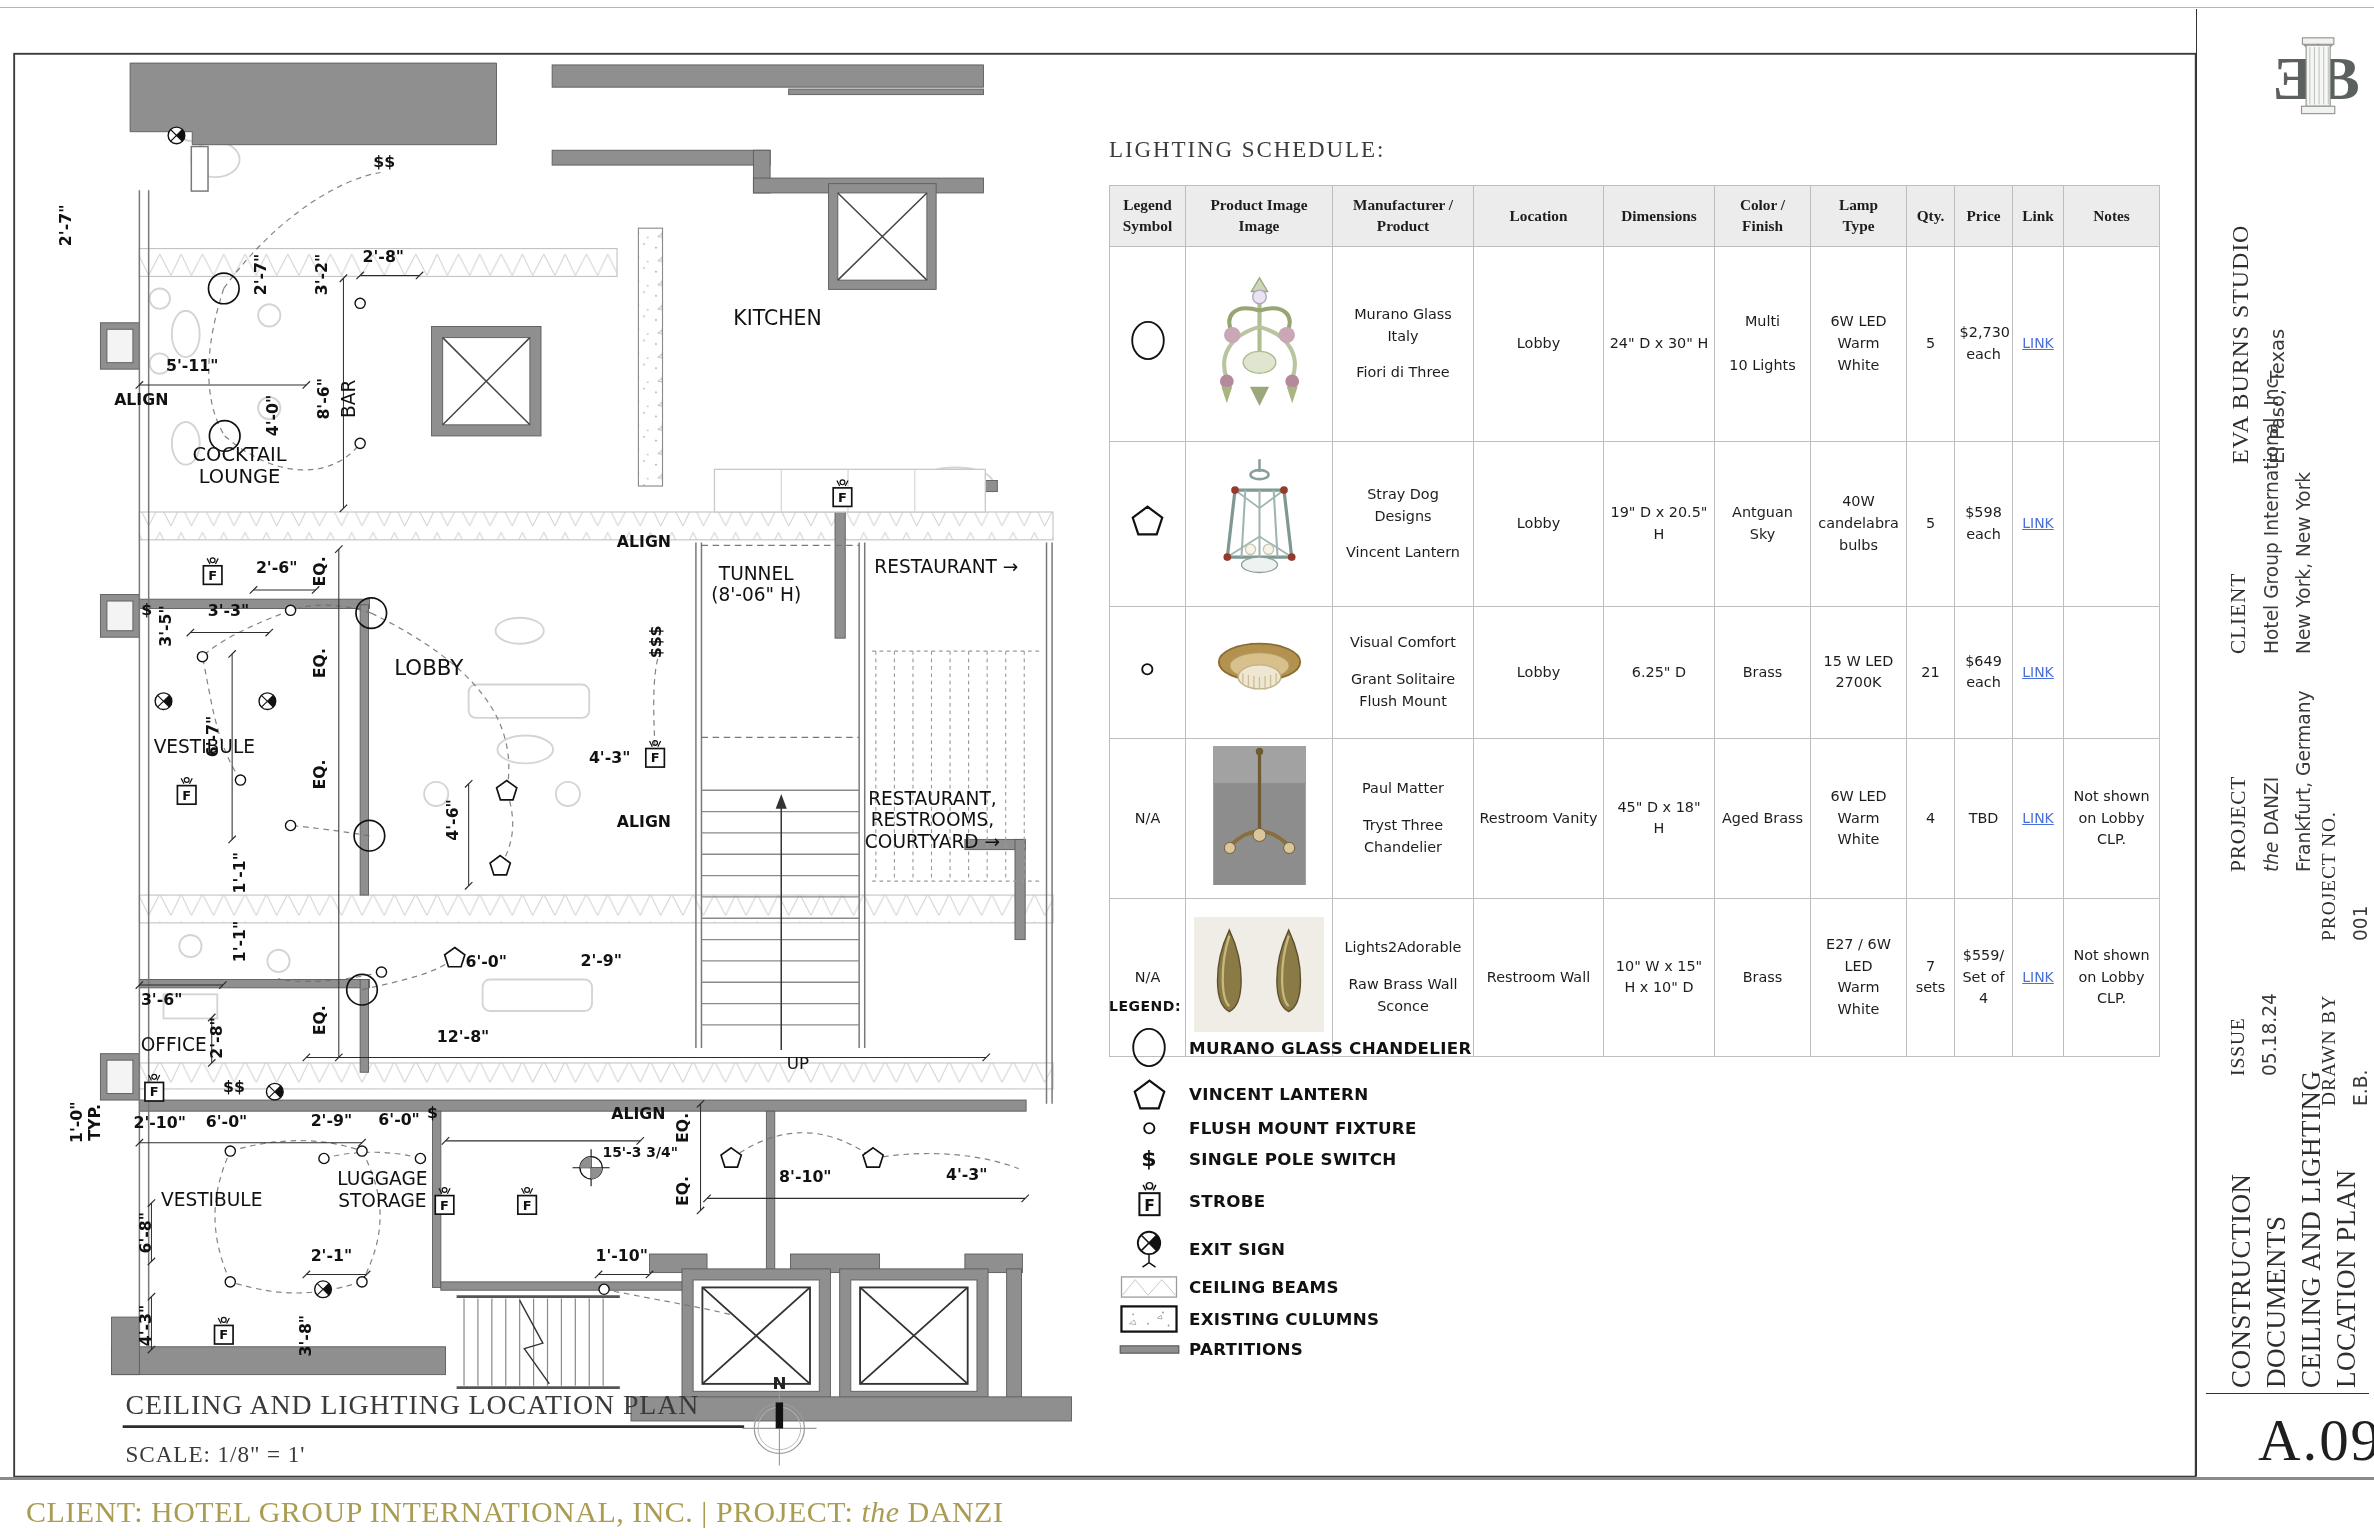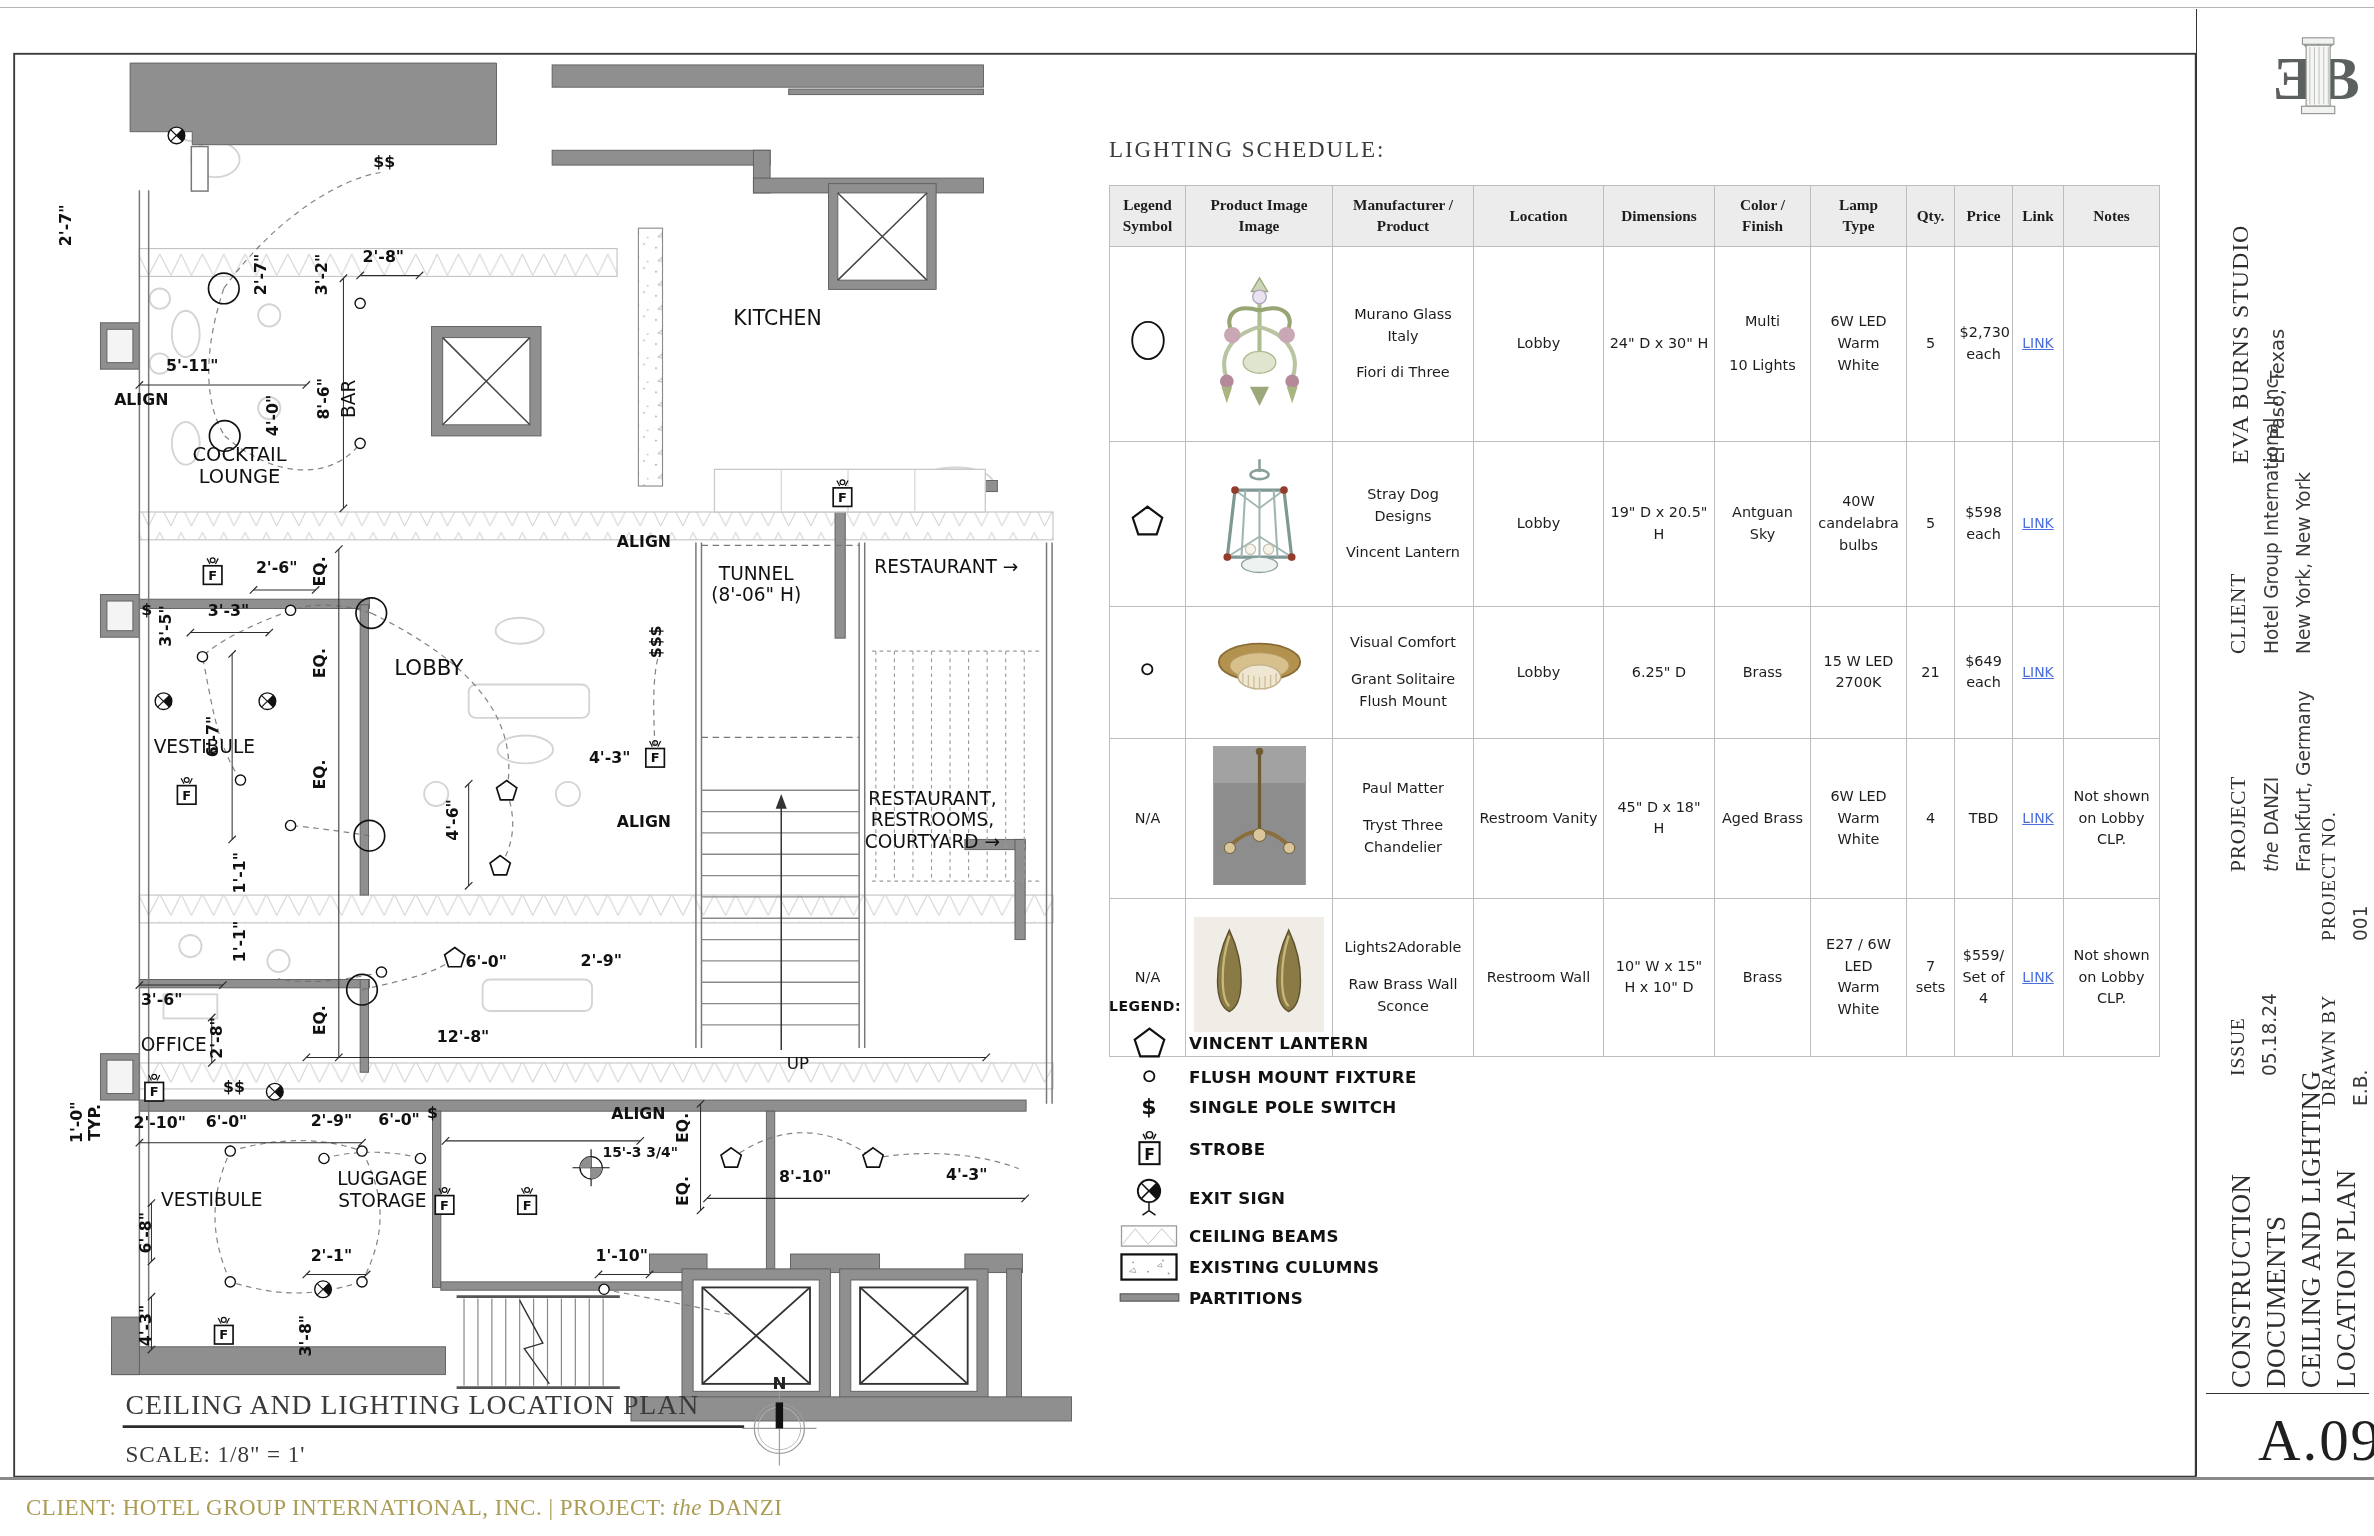--- a/index.html
+++ b/index.html
@@ -23,21 +23,21 @@
   .legend-label{font-size:16.7px;font-weight:600;letter-spacing:0.3px;color:#111;}
   
   .vblock{position:absolute;writing-mode:vertical-rl;transform:rotate(180deg);}
   .vblock .sl-label{font-family:"Liberation Serif",serif;color:#2e2e2e;}
   .vblock .sl-val{font-family:"DejaVu Sans",sans-serif;color:#3a3a3a;}
   .divider{position:absolute;left:2196px;top:9.3px;height:1467px;border-left:1.9px solid #333;}
   .sheetnum{position:absolute;left:2258px;top:1406px;font-family:"Liberation Serif",serif;
             font-size:59px;font-weight:500;letter-spacing:1.9px;color:#1f1f1f;}
   .sheetrule{position:absolute;left:2206px;top:1393px;width:163px;border-top:1.9px solid #333;}
   
-  .footer{position:absolute;font-family:"Liberation Serif",serif;font-size:23px;letter-spacing:0.5px;color:#ab9c54;}
+  .footer{position:absolute;font-family:"Liberation Serif",serif;font-size:30px;letter-spacing:0.5px;color:#ab9c54;}
   .footer em{font-style:italic;}
   .topline{position:absolute;left:0;top:7.4px;width:2375px;border-top:1.9px solid #b5b5b5;}
   .bottomline{position:absolute;left:0;top:1477px;width:2375px;border-top:3.7px solid #8a8a8a;}
   svg text{user-select:none;}
 </style>
 </head>
 <body>
 
 <div class="page">
 
@@ -658,20 +658,28 @@
           </tr>
         </tbody>
     </table>
   </div>
 
   <div class="legend-wrap">
     <p class="legend-heading">LEGEND:</p>
     <div id="legend-items">
         <div class="legend-item">
           <span class="legend-sym">
+            <svg width="52" height="45" viewBox="0 0 56 48">
+              <ellipse cx="28" cy="24" rx="17" ry="20" fill="none" stroke="#111" stroke-width="2"></ellipse>
+            </svg>
+          </span>
+          <span class="legend-label">MURANO GLASS CHANDELIER</span>
+        </div>
+        <div class="legend-item">
+          <span class="legend-sym">
             <svg width="37" height="35" viewBox="0 0 40 38">
               <polygon points="20,4 36,16 30,34 10,34 4,16" fill="none" stroke="#111" stroke-width="2.4"></polygon>
             </svg>
           </span>
           <span class="legend-label">VINCENT LANTERN</span>
         </div>
         <div class="legend-item">
           <span class="legend-sym">
             <svg width="18.6" height="18.6" viewBox="0 0 20 20">
               <circle cx="10" cy="10" r="5.5" fill="none" stroke="#111" stroke-width="2"></circle>

